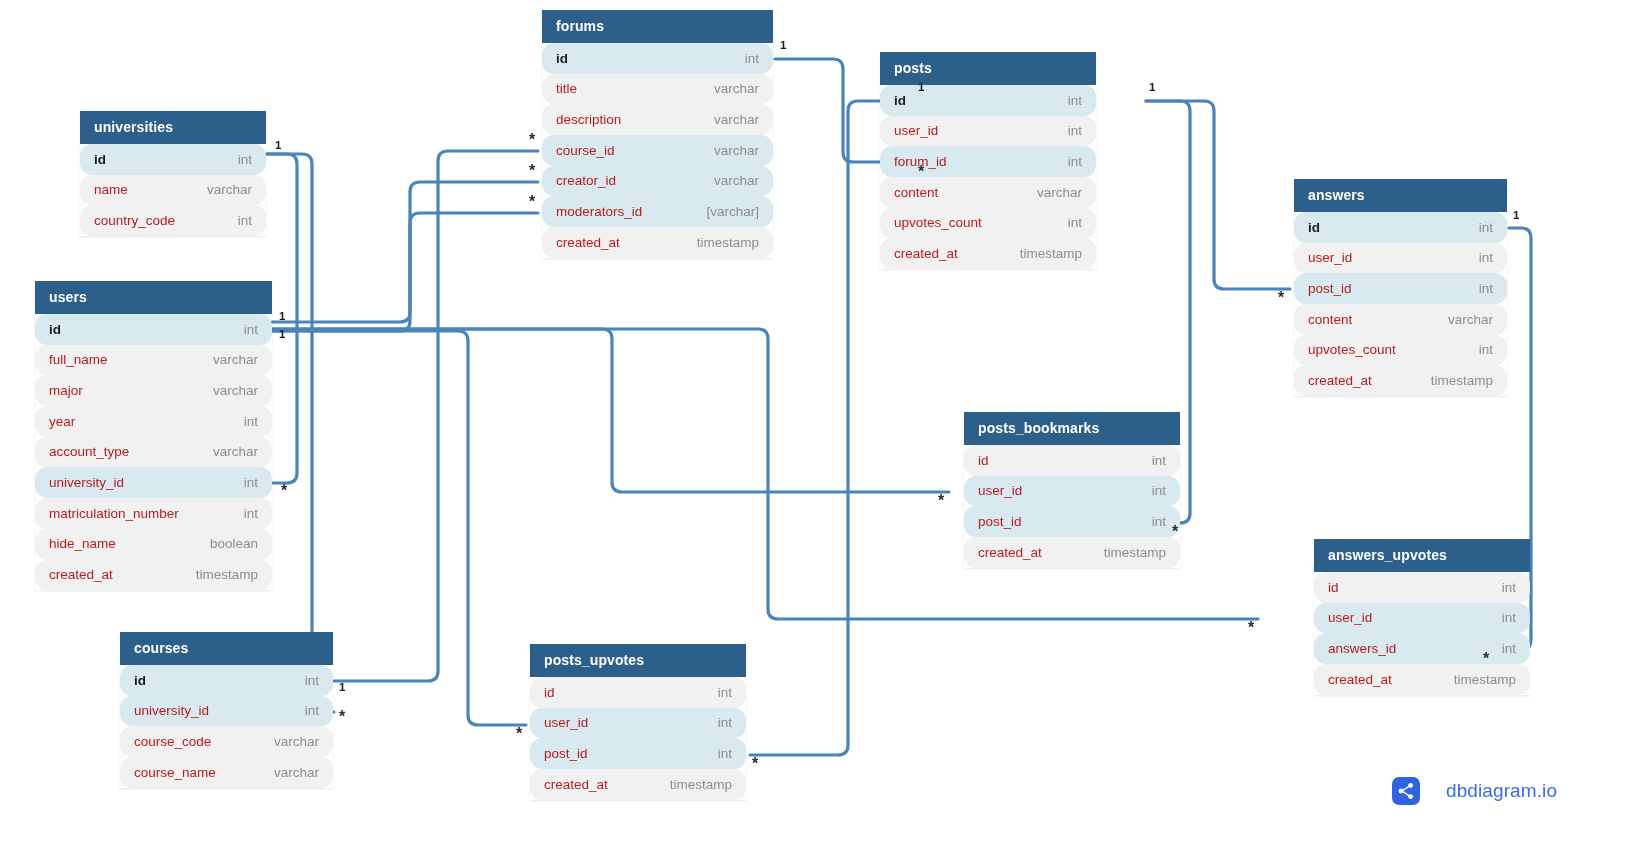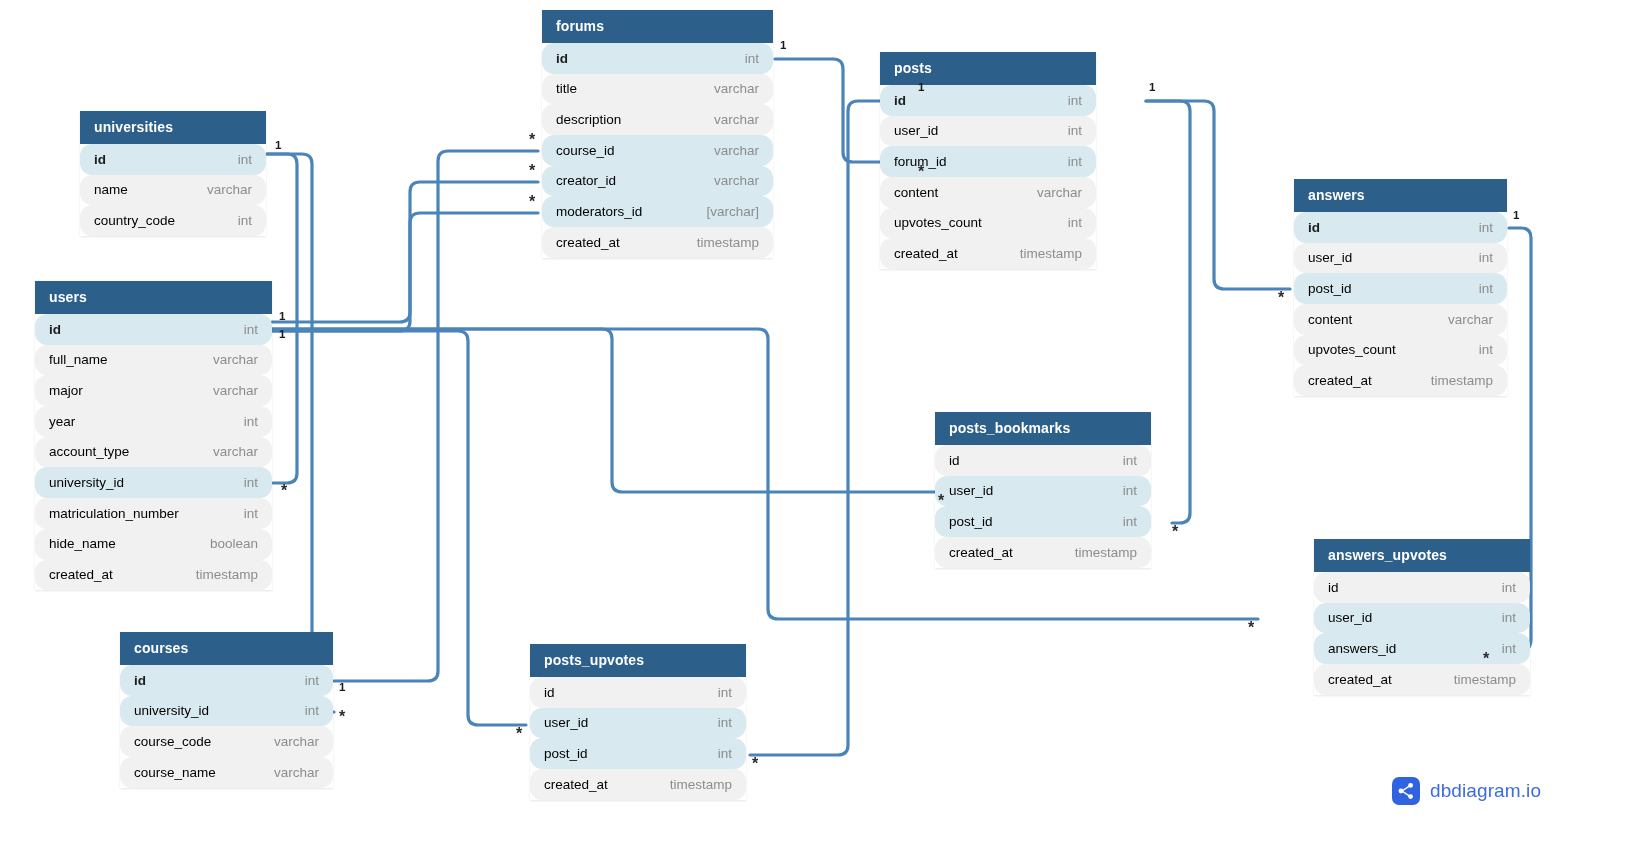--- a/index.html
+++ b/index.html
@@ -33,41 +33,41 @@
     font-size:13.5px;
     padding:8px 14px;
     background:#f1f1f1;
     color:#5a5a5a;
     line-height:1.15;
     box-sizing:border-box;
     height:30.7px;
     border-radius:12px;
   }
   .t-row.hl{background:#d8e9f0;}
-  .t-row .fname{color:#000000;white-space:nowrap;}
+  .t-row .fname{color:#b91c1c;white-space:nowrap;}
   .t-row.pk .fname{color:#1d1d1d;font-weight:bold;}
   .t-row .ftype{color:#8d8d8d;white-space:nowrap;margin-left:30px;}
 
   .card{
     position:absolute;
     font-size:11.5px;
     font-weight:bold;
     color:#1b1b1b;
     line-height:1;
     user-select:none;
   }
   .card.many{
     font-size:16px;
     font-weight:bold;
     color:#2b2b2b;
   }
 
   .brand{
     position:absolute;
-    display:flex;align-items:center;gap:10px;
+    display:flex;align-items:center;gap:26px;
   }
   .brand-mark{
     width:28px;height:28px;border-radius:7px;background:#2f63e0;
     position:relative;flex:0 0 auto;
   }
   .brand-mark svg{position:absolute;left:5px;top:5px;}
   .brand-text{
     color:#3b6ce0;font-size:19px;letter-spacing:.1px;white-space:nowrap;
   }
 </style>
@@ -264,21 +264,21 @@
     <div class="t-row">
       <span class="fname">upvotes_count</span>
       <span class="ftype">int</span>
     </div>
     <div class="t-row">
       <span class="fname">created_at</span>
       <span class="ftype">timestamp</span>
     </div>
   </div>
 
-  <div class="table" style="left:935px;top:412px;width:216px;">
+  <div class="table" style="left:964px;top:412px;width:216px;">
     <div class="t-header">posts_bookmarks</div>
     <div class="t-row">
       <span class="fname">id</span>
       <span class="ftype">int</span>
     </div>
     <div class="t-row hl">
       <span class="fname">user_id</span>
       <span class="ftype">int</span>
     </div>
     <div class="t-row hl">

